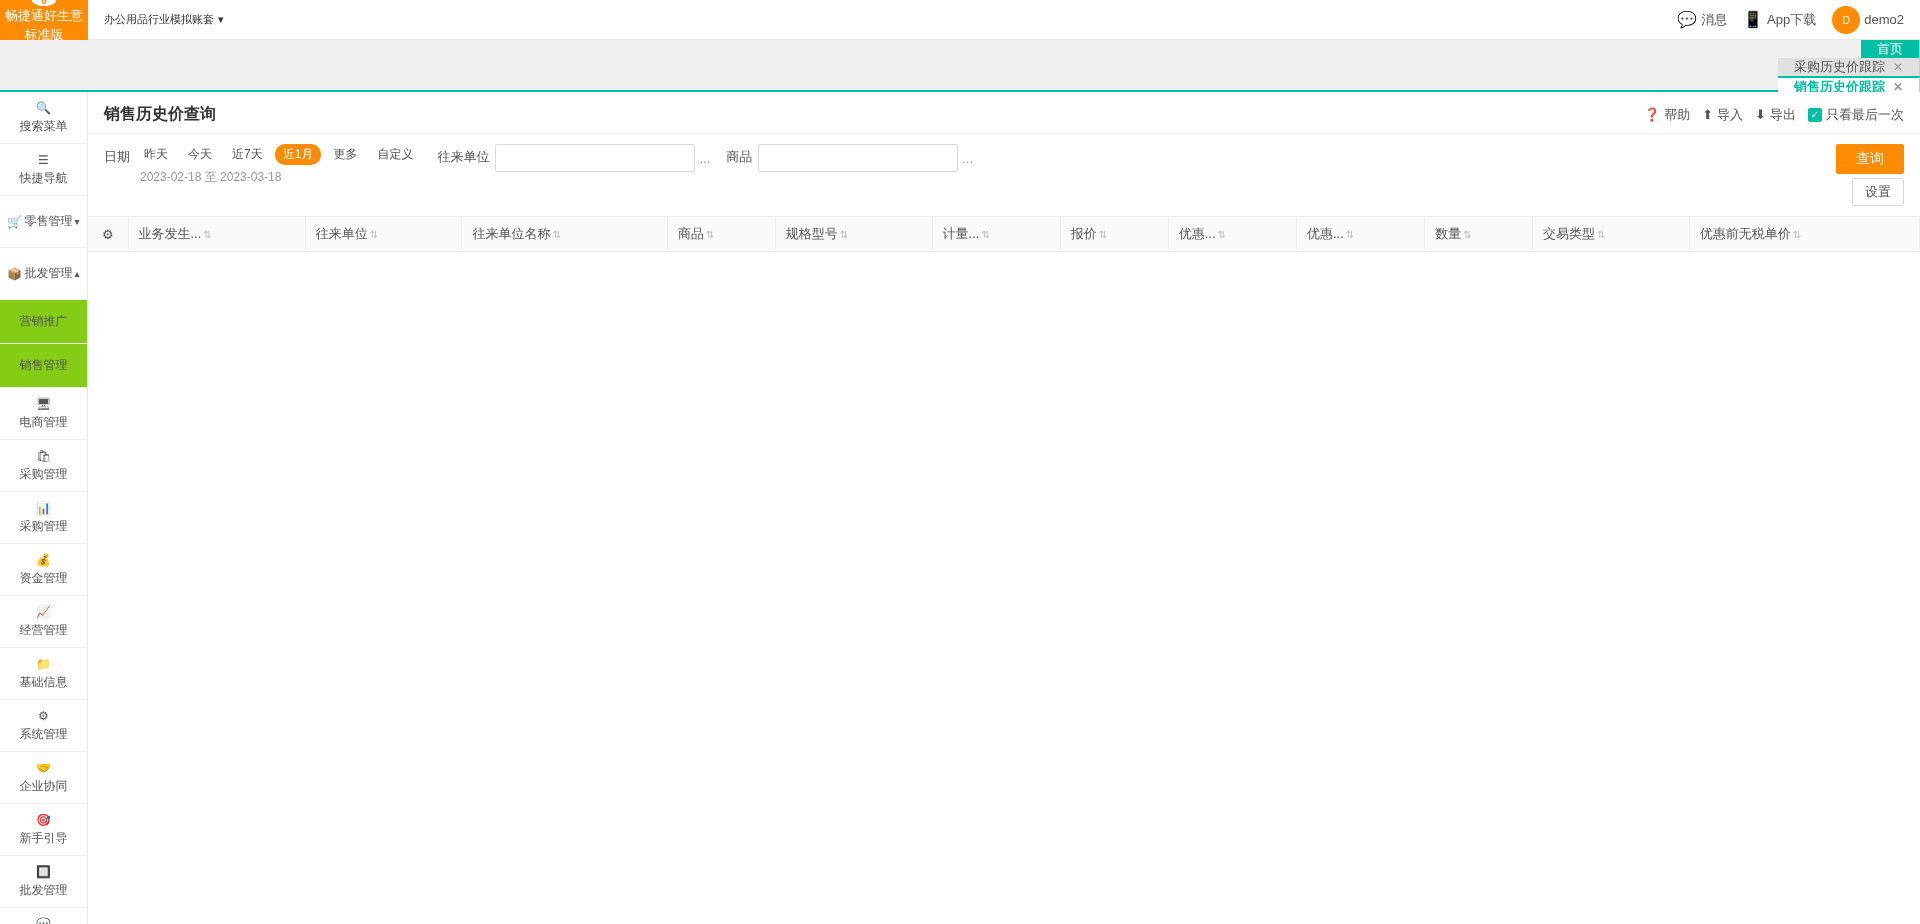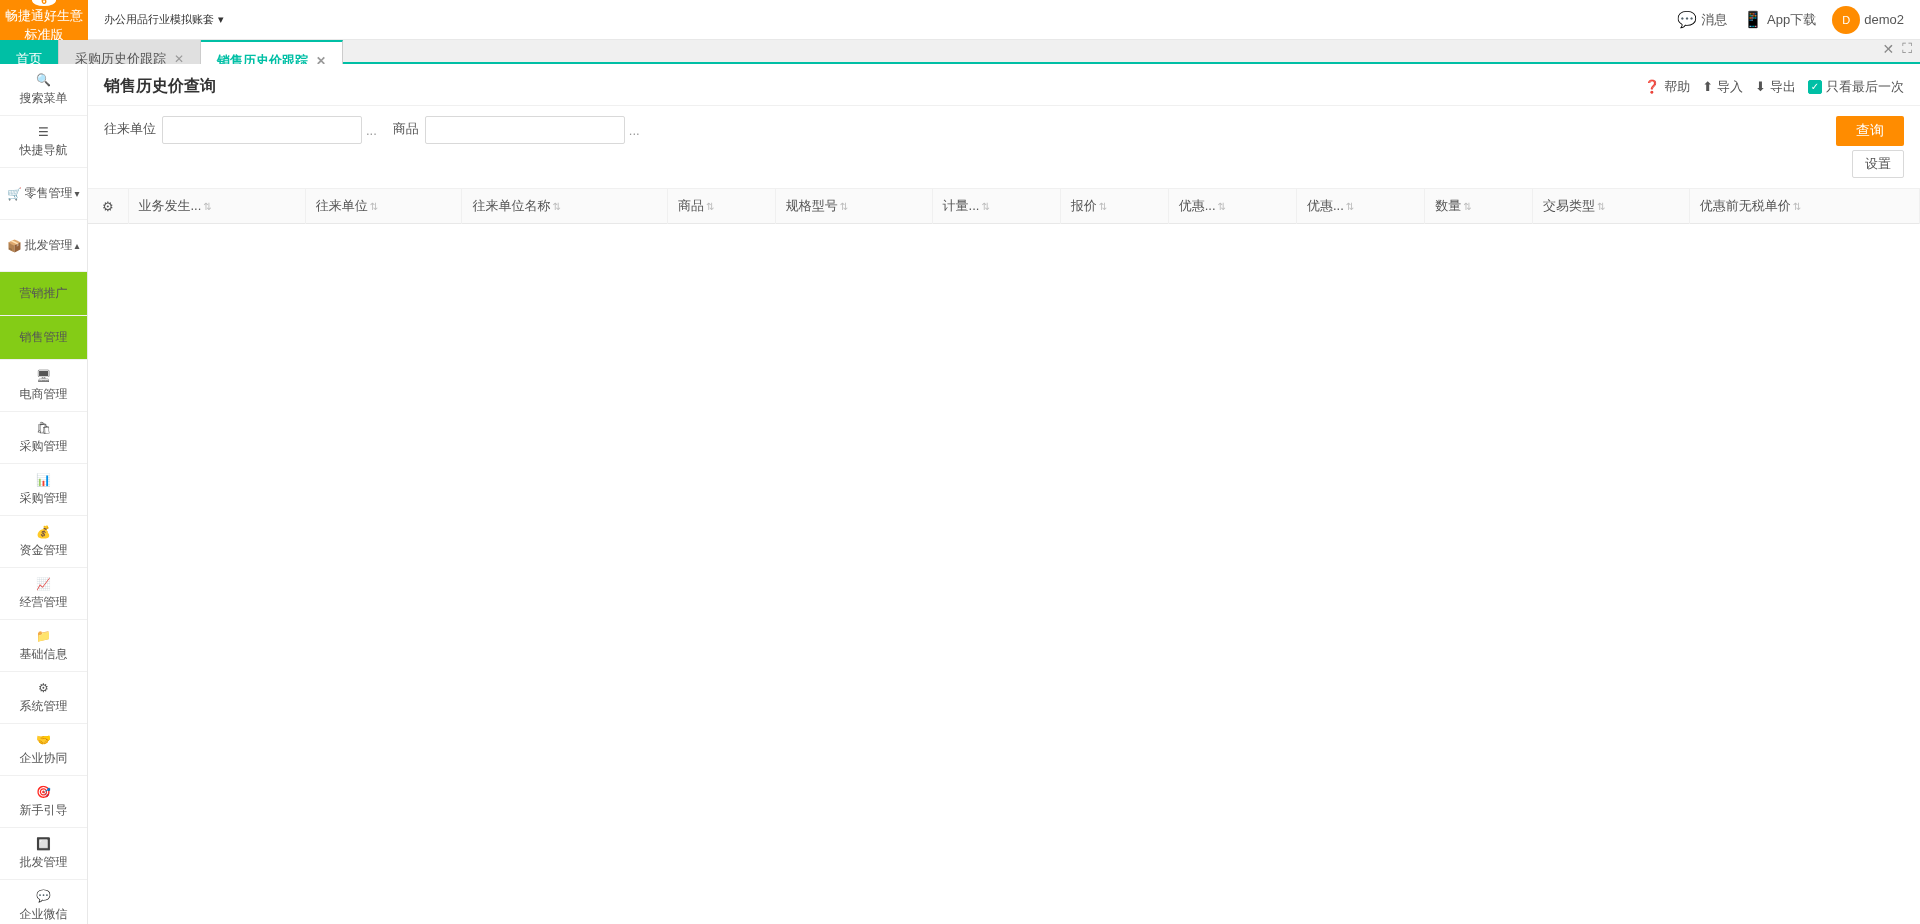--- a/index.html
+++ b/index.html
@@ -80,27 +80,28 @@
       background: #ff8c00;
       display: flex;
       align-items: center;
       justify-content: center;
       color: #fff;
       font-size: 11px;
     }
 
     
     .tab-bar {
-      height: 24px;
+      height: 52px;
       background: #f0f0f0;
       display: flex;
-      align-items: flex-start;
+      align-items: flex-end;
       border-bottom: 2px solid #00bfa5;
       flex-shrink: 0;
       padding-left: 0;
+      flex-direction: column;
     }
     .tab-item {
       height: 38px;
       display: flex;
       align-items: center;
       padding: 0 16px;
       font-size: 13px;
       color: #555;
       cursor: pointer;
       background: #e0e0e0;
@@ -532,20 +533,34 @@
           <span>导出</span>
         </div>
         <label class="checkbox-label">
           <div class="checkbox-checked">✓</div>
           <span>只看最后一次</span>
         </label>
       </div>
     </div>
 
     <div class="filter-bar">
+      <div class="filter-group">
+        <span class="filter-label">日期</span>
+        <div class="filter-content">
+          <div class="date-options">
+            <span class="date-option">昨天</span>
+            <span class="date-option">今天</span>
+            <span class="date-option">近7天</span>
+            <span class="date-option active">近1月</span>
+            <span class="date-option">更多</span>
+            <span class="date-option">自定义</span>
+          </div>
+          <span class="date-range">2023-02-18 至 2023-03-18</span>
+        </div>
+      </div>
 
       <div class="filter-group">
         <span class="filter-label">往来单位</span>
         <div class="filter-input-group">
           <input class="filter-input" type="text" style="">
           <span class="filter-dots">...</span>
         </div>
       </div>
 
       <div class="filter-group">

